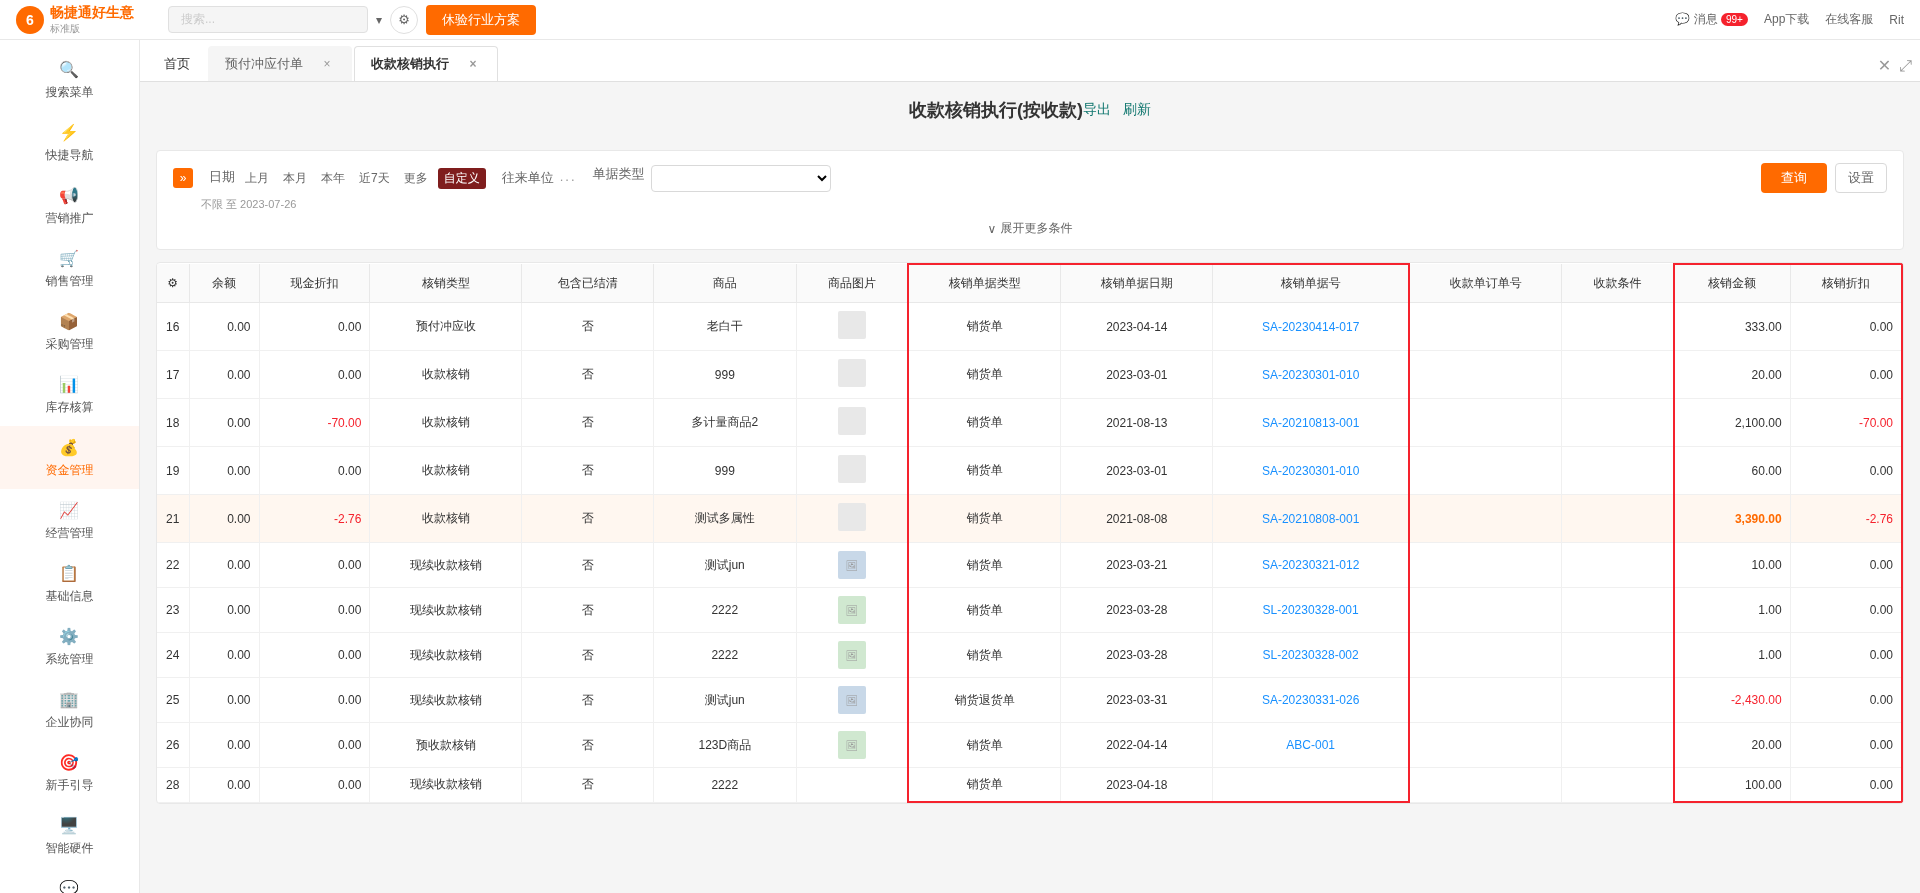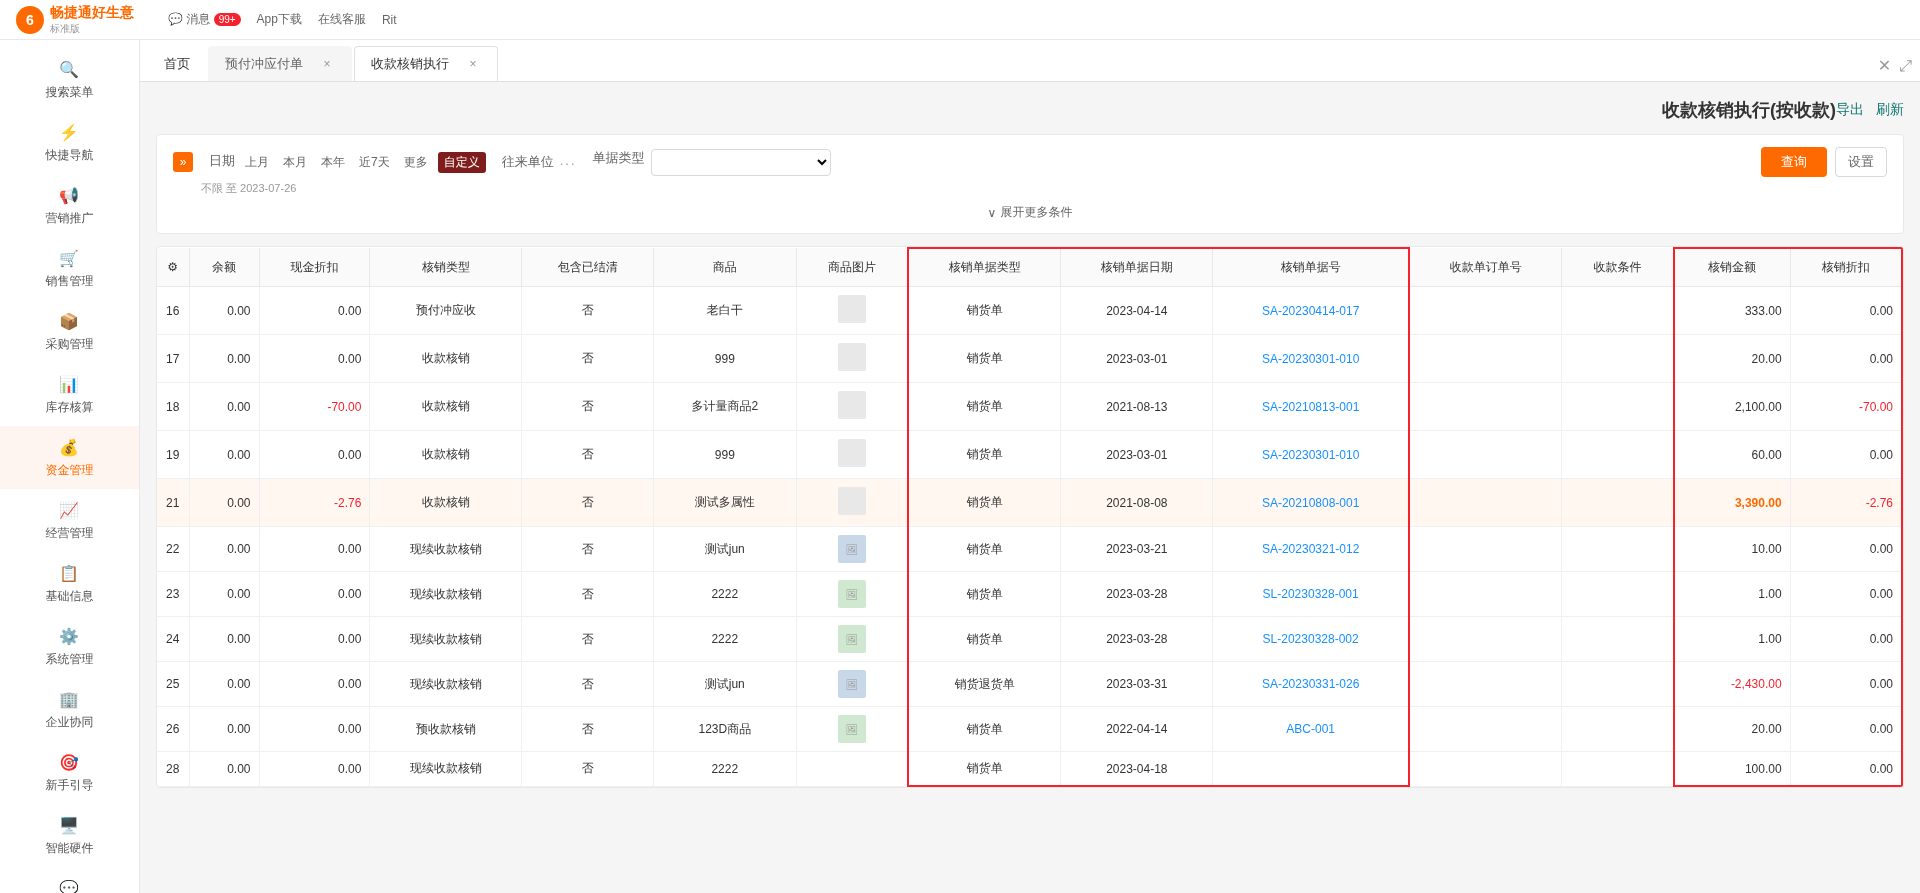--- a/index.html
+++ b/index.html
@@ -148,21 +148,21 @@
       border-radius: 4px 4px 0 0;
       cursor: pointer;
       font-size: 13px;
       color: #666;
       background: #f5f5f5;
     }
     .tab.active {
       background: #fff;
       border-color: #e0e0e0;
       color: #333;
-      font-weight: 400;
+      font-weight: 700;
       justify-content: space-between;
     }
     .tab-home {
       color: #333;
       padding: 8px 16px;
       cursor: pointer;
       font-size: 13px;
     }
     .tab-close {
       font-size: 12px;
@@ -185,22 +185,22 @@
       flex: 1;
       overflow: auto;
       padding: 16px;
       background: #f5f5f5;
     }
 
     
     .page-header {
       display: flex;
       align-items: center;
-      justify-content: flex-end;
-      margin-bottom: 12px;
+      justify-content: center;
+      margin-bottom: 28px;
     }
     .page-title {
       font-size: 18px;
       font-weight: 600;
       color: #333;
     }
     .page-header-actions {
       display: flex;
       align-items: center;
       gap: 12px;
@@ -377,20 +377,26 @@
 
 <div class="top-bar">
   <div class="top-bar-logo">
     <div class="logo-icon">
       <span>6</span>
     </div>
     <div>
       <div>畅捷通好生意</div>
       <div style="font-size:10px;color:#999;font-weight:normal;">标准版</div>
     </div>
+  </div>
+  <div class="top-bar-center">
+    <div class="top-bar-search-box" style="color:#ccc;">搜索...</div>
+    <div class="top-bar-dropdown">▾</div>
+    <div class="top-bar-gear">⚙</div>
+    <button class="btn-orange">休验行业方案</button>
   </div>
   <div class="top-bar-right">
     <span>
       💬 <span>消息</span>
       <span class="badge-red">99+</span>
     </span>
     <span style="cursor:pointer;">App下载</span>
     <span style="cursor:pointer;">在线客服</span>
     <span style="cursor:pointer;">Rit</span>
   </div>

